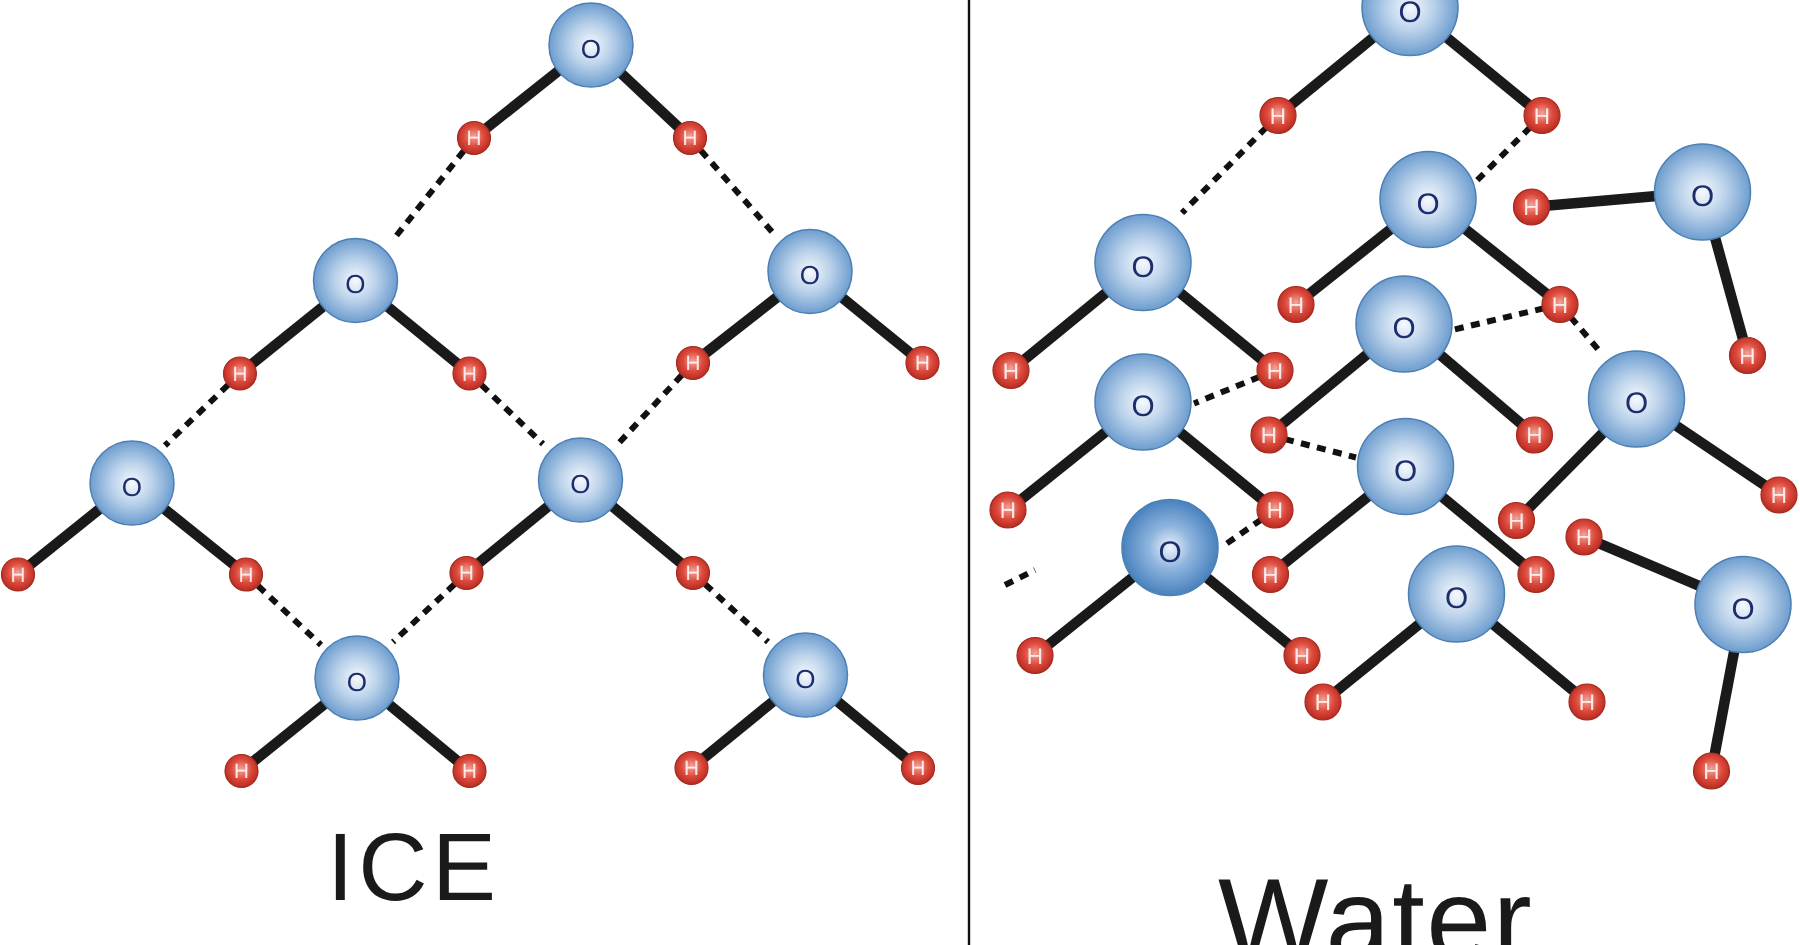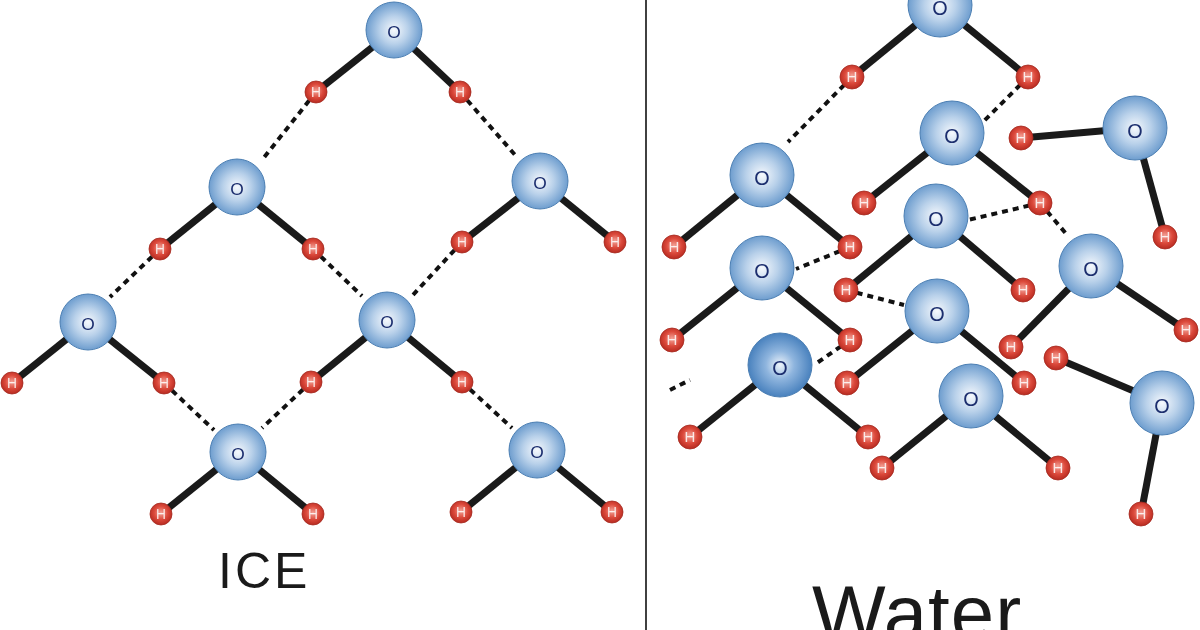--- a/index.html
+++ b/index.html
@@ -5,21 +5,21 @@
   html, body { margin: 0; padding: 0; background: #ffffff; }
   #canvas { position: relative; width: 1200px; height: 630px; overflow: hidden; background: #ffffff; }
   svg { position: absolute; left: 0; top: 0; }
   .label {
     position: absolute;
     font-family: "Liberation Sans", sans-serif;
     color: #1a1a1a;
     font-weight: normal;
     line-height: 1;
   }
-  #ice-label { left: 218px; top: 546px; font-size: 50px; letter-spacing: 3px; }
+  #ice-label { left: 218px; top: 546px; font-size: 64px; letter-spacing: 3px; }
   #water-label { left: 812px; top: 574px; font-size: 78px; letter-spacing: 1px; }
 </style>
 </head>
 <body>
 
 <div id="canvas">
   <svg id="diagram-svg" width="1200" height="630" viewBox="0 0 1200 630">
     <defs>
       <radialGradient id="oGrad" cx="50%" cy="50%" r="55%">
         <stop offset="0%" stop-color="#f6f9fd"></stop>

